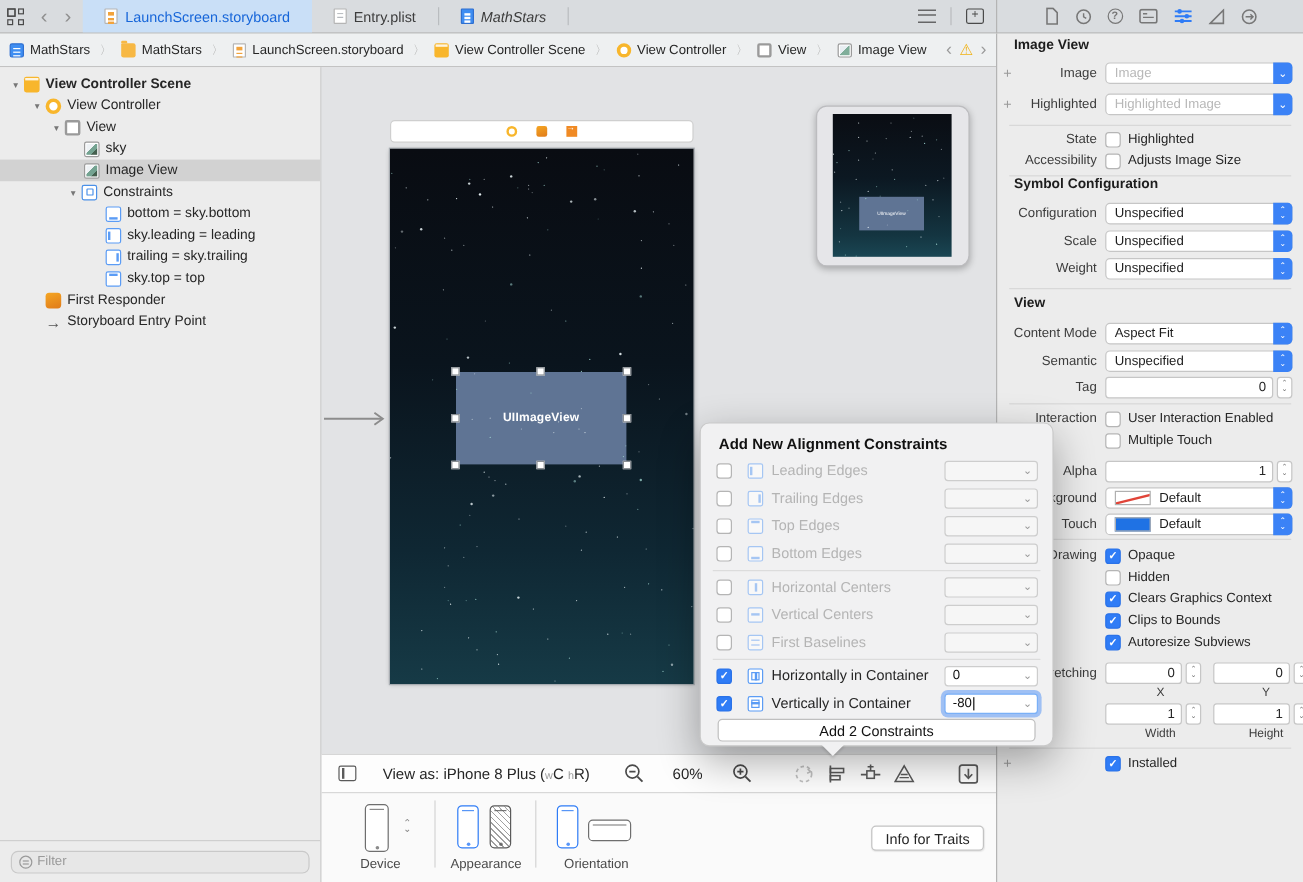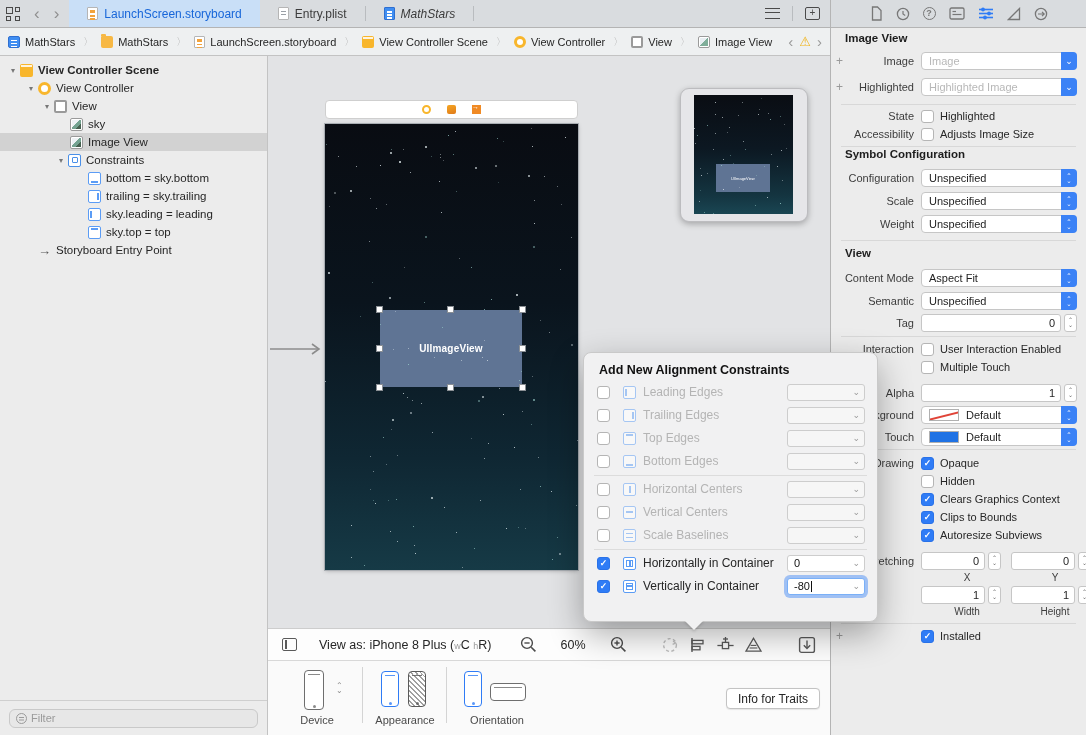--- a/index.html
+++ b/index.html
@@ -308,35 +308,39 @@
         <span>Constraints</span>
       </div>
       <div class="orow" style="padding-left:88px">
         <span class="oic-wrap">
             <span class="cic bot"></span>
           </span>
         <span>bottom = sky.bottom</span>
       </div>
       <div class="orow" style="padding-left:88px">
         <span class="oic-wrap">
-            <span class="cic trail"></span>
-          </span>
-        <span>trailing = sky.trailing</span>
+            <span class="cic lead"></span>
+          </span>
+        <span>sky.leading = leading</span>
       </div>
       <div class="orow" style="padding-left:88px">
         <span class="oic-wrap">
-            <span class="cic lead"></span>
-          </span>
-        <span>sky.leading = leading</span>
+            <span class="cic trail"></span>
+          </span>
+        <span>trailing = sky.trailing</span>
       </div>
       <div class="orow" style="padding-left:88px">
         <span class="oic-wrap">
             <span class="cic top"></span>
           </span>
         <span>sky.top = top</span>
+      </div>
+      <div class="orow" style="padding-left:38px">
+        <span class="oic fr"></span>
+        <span>First Responder</span>
       </div>
       <div class="orow" style="padding-left:38px">
         <span class="entry-glyph">→</span>
         <span>Storyboard Entry Point</span>
       </div>
     </div>
     <div class="filterbar">
       <div class="filterfield">
         <span class="filter-ic"></span>
         <span>Filter</span>
@@ -918,21 +922,21 @@
       <span class="chk"></span>
       <span class="cic vc2"></span>
       <span class="plab">Vertical Centers</span>
       <div class="pcombo">
           <span class="dd">⌄</span>
         </div>
     </div>
     <div class="prow dis" style="top:173px">
       <span class="chk"></span>
       <span class="cic base"></span>
-      <span class="plab">Scale Baselines</span>
+      <span class="plab">First Baselines</span>
       <div class="pcombo">
           <span class="dd">⌄</span>
         </div>
     </div>
     <div class="psep" style="top:196px"></div>
 
     <div class="prow" style="top:201px">
       <span class="chk on">
           <span>✓</span>
         </span>
@@ -949,15 +953,16 @@
         </span>
       <span class="cic vcont"></span>
       <span class="plab">Vertically in Container</span>
       <div class="pcombo focus">
           <span>-80</span>
           <span class="caret"></span>
           <span class="dd">⌄</span>
         </div>
     </div>
 
+    <div class="pbtn">Add 2 Constraints</div>
   </div>
 
 </div>
 
 </body></html>

